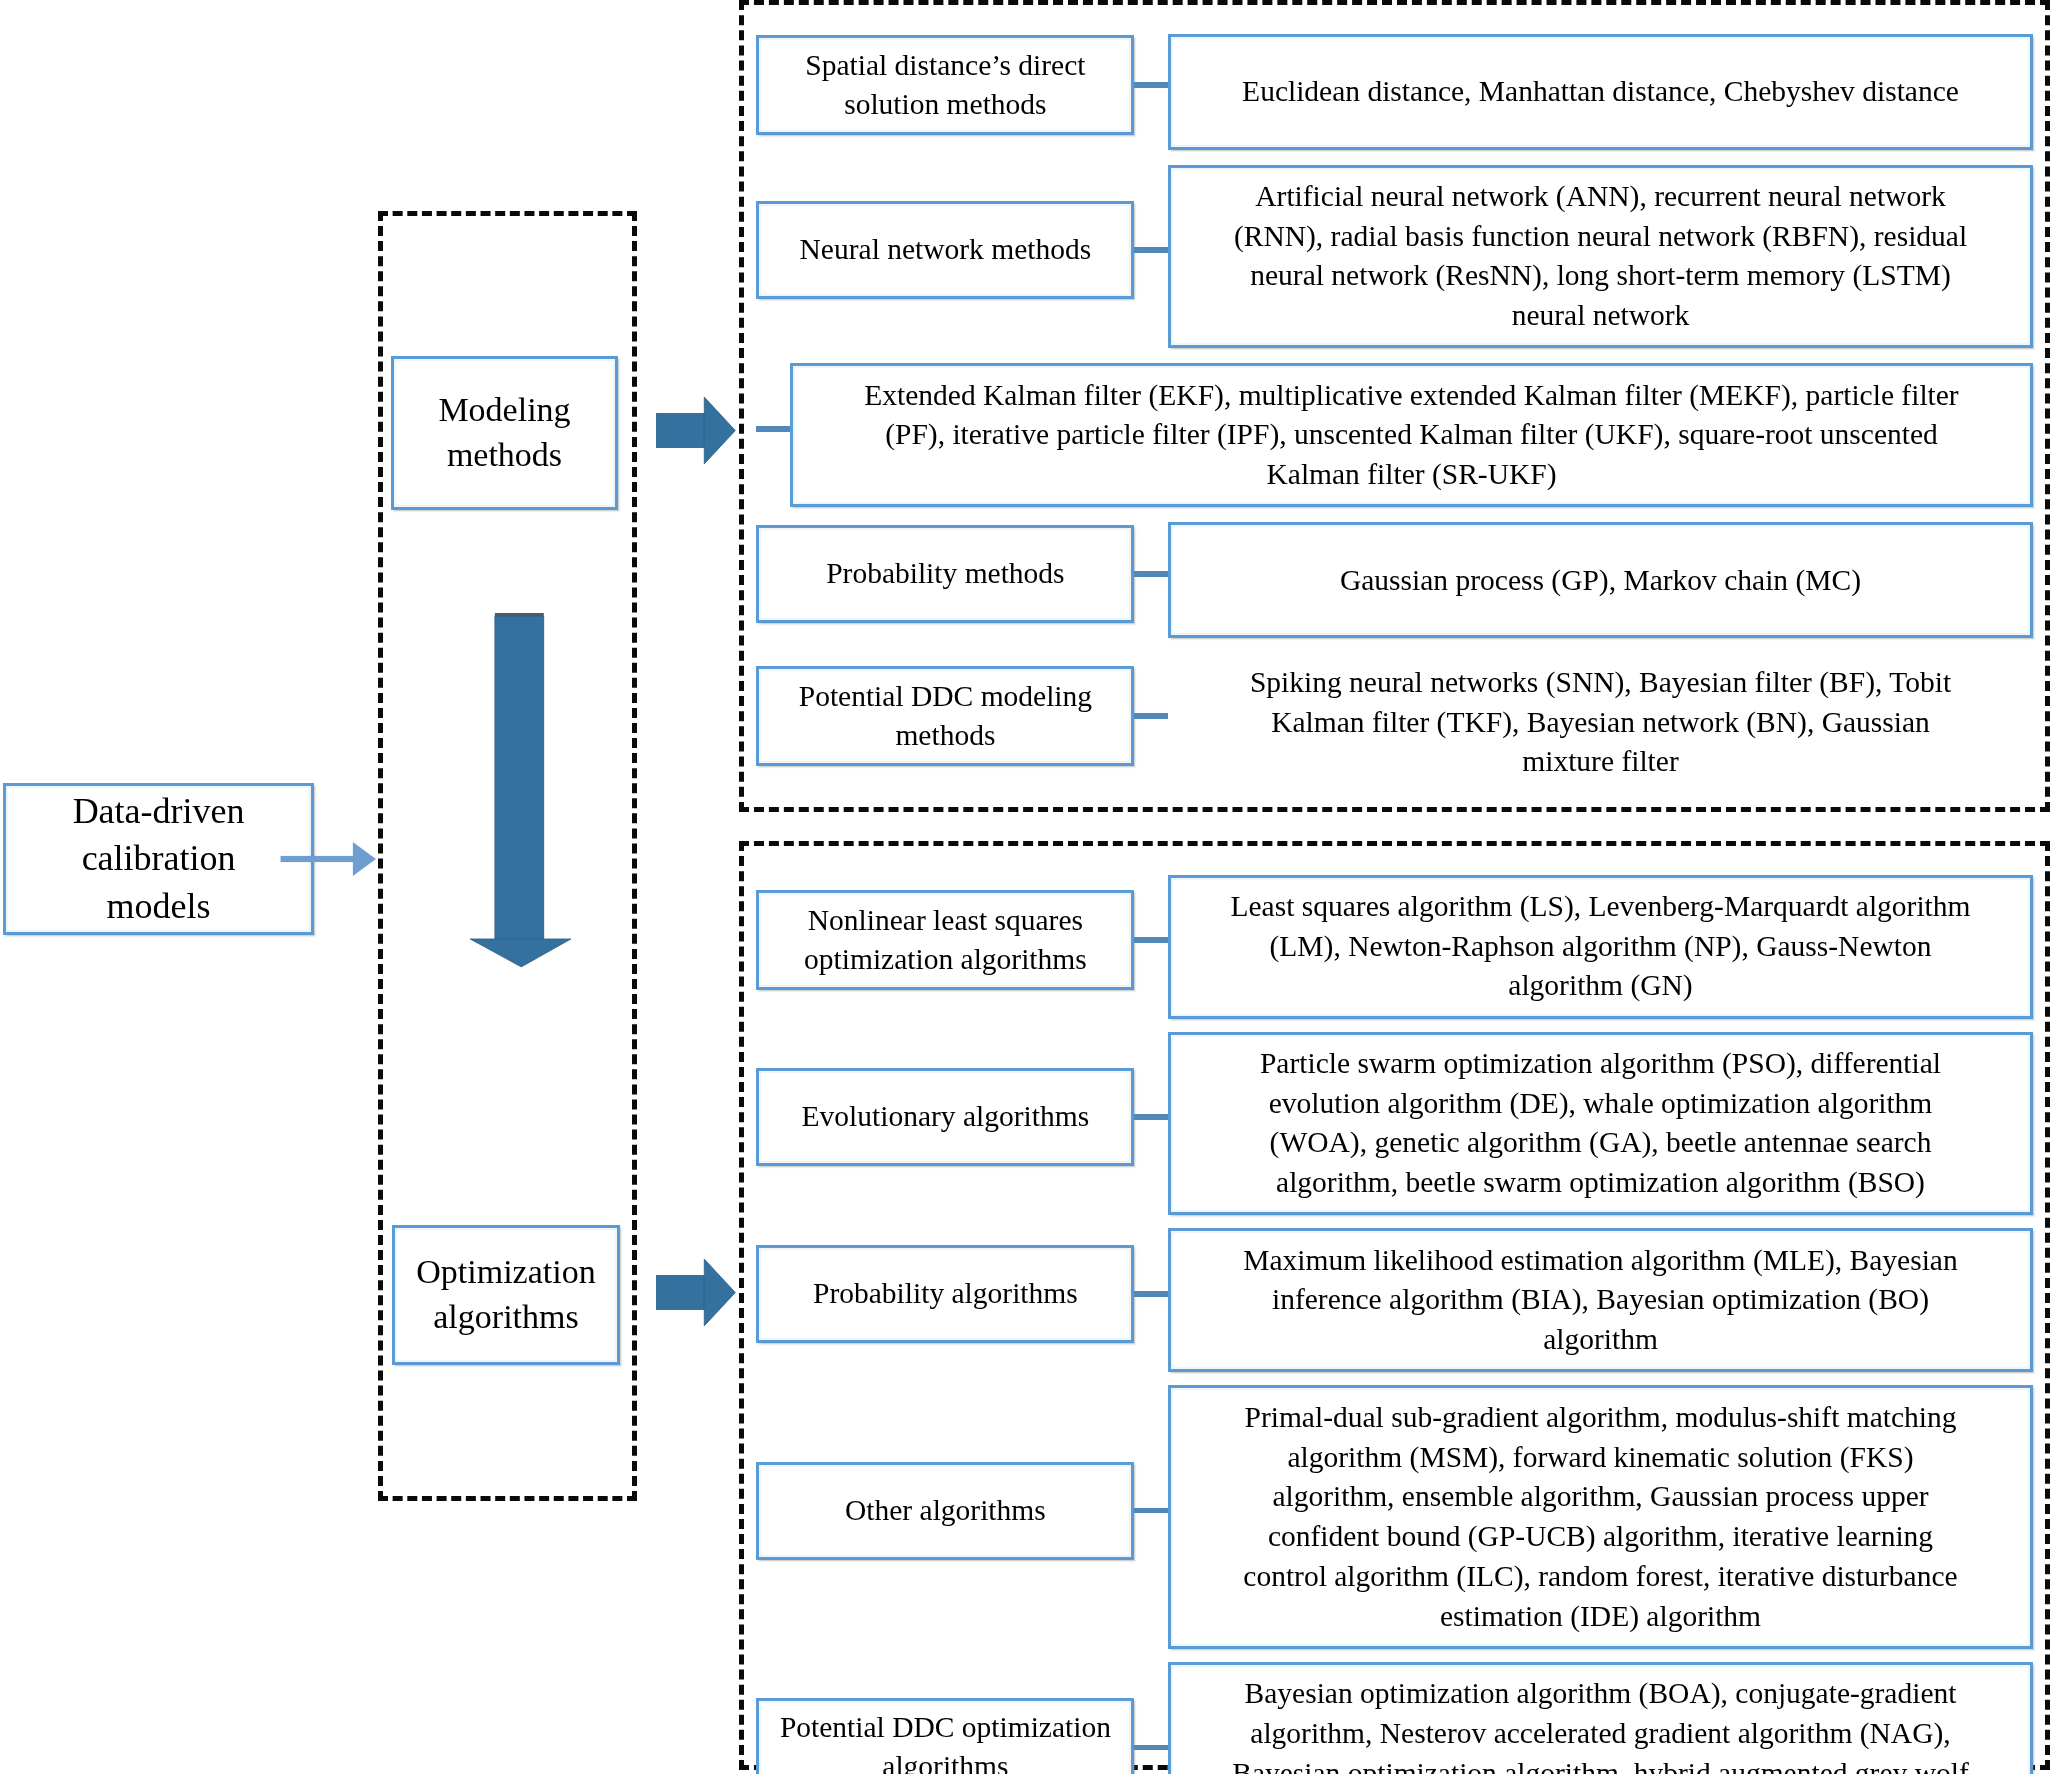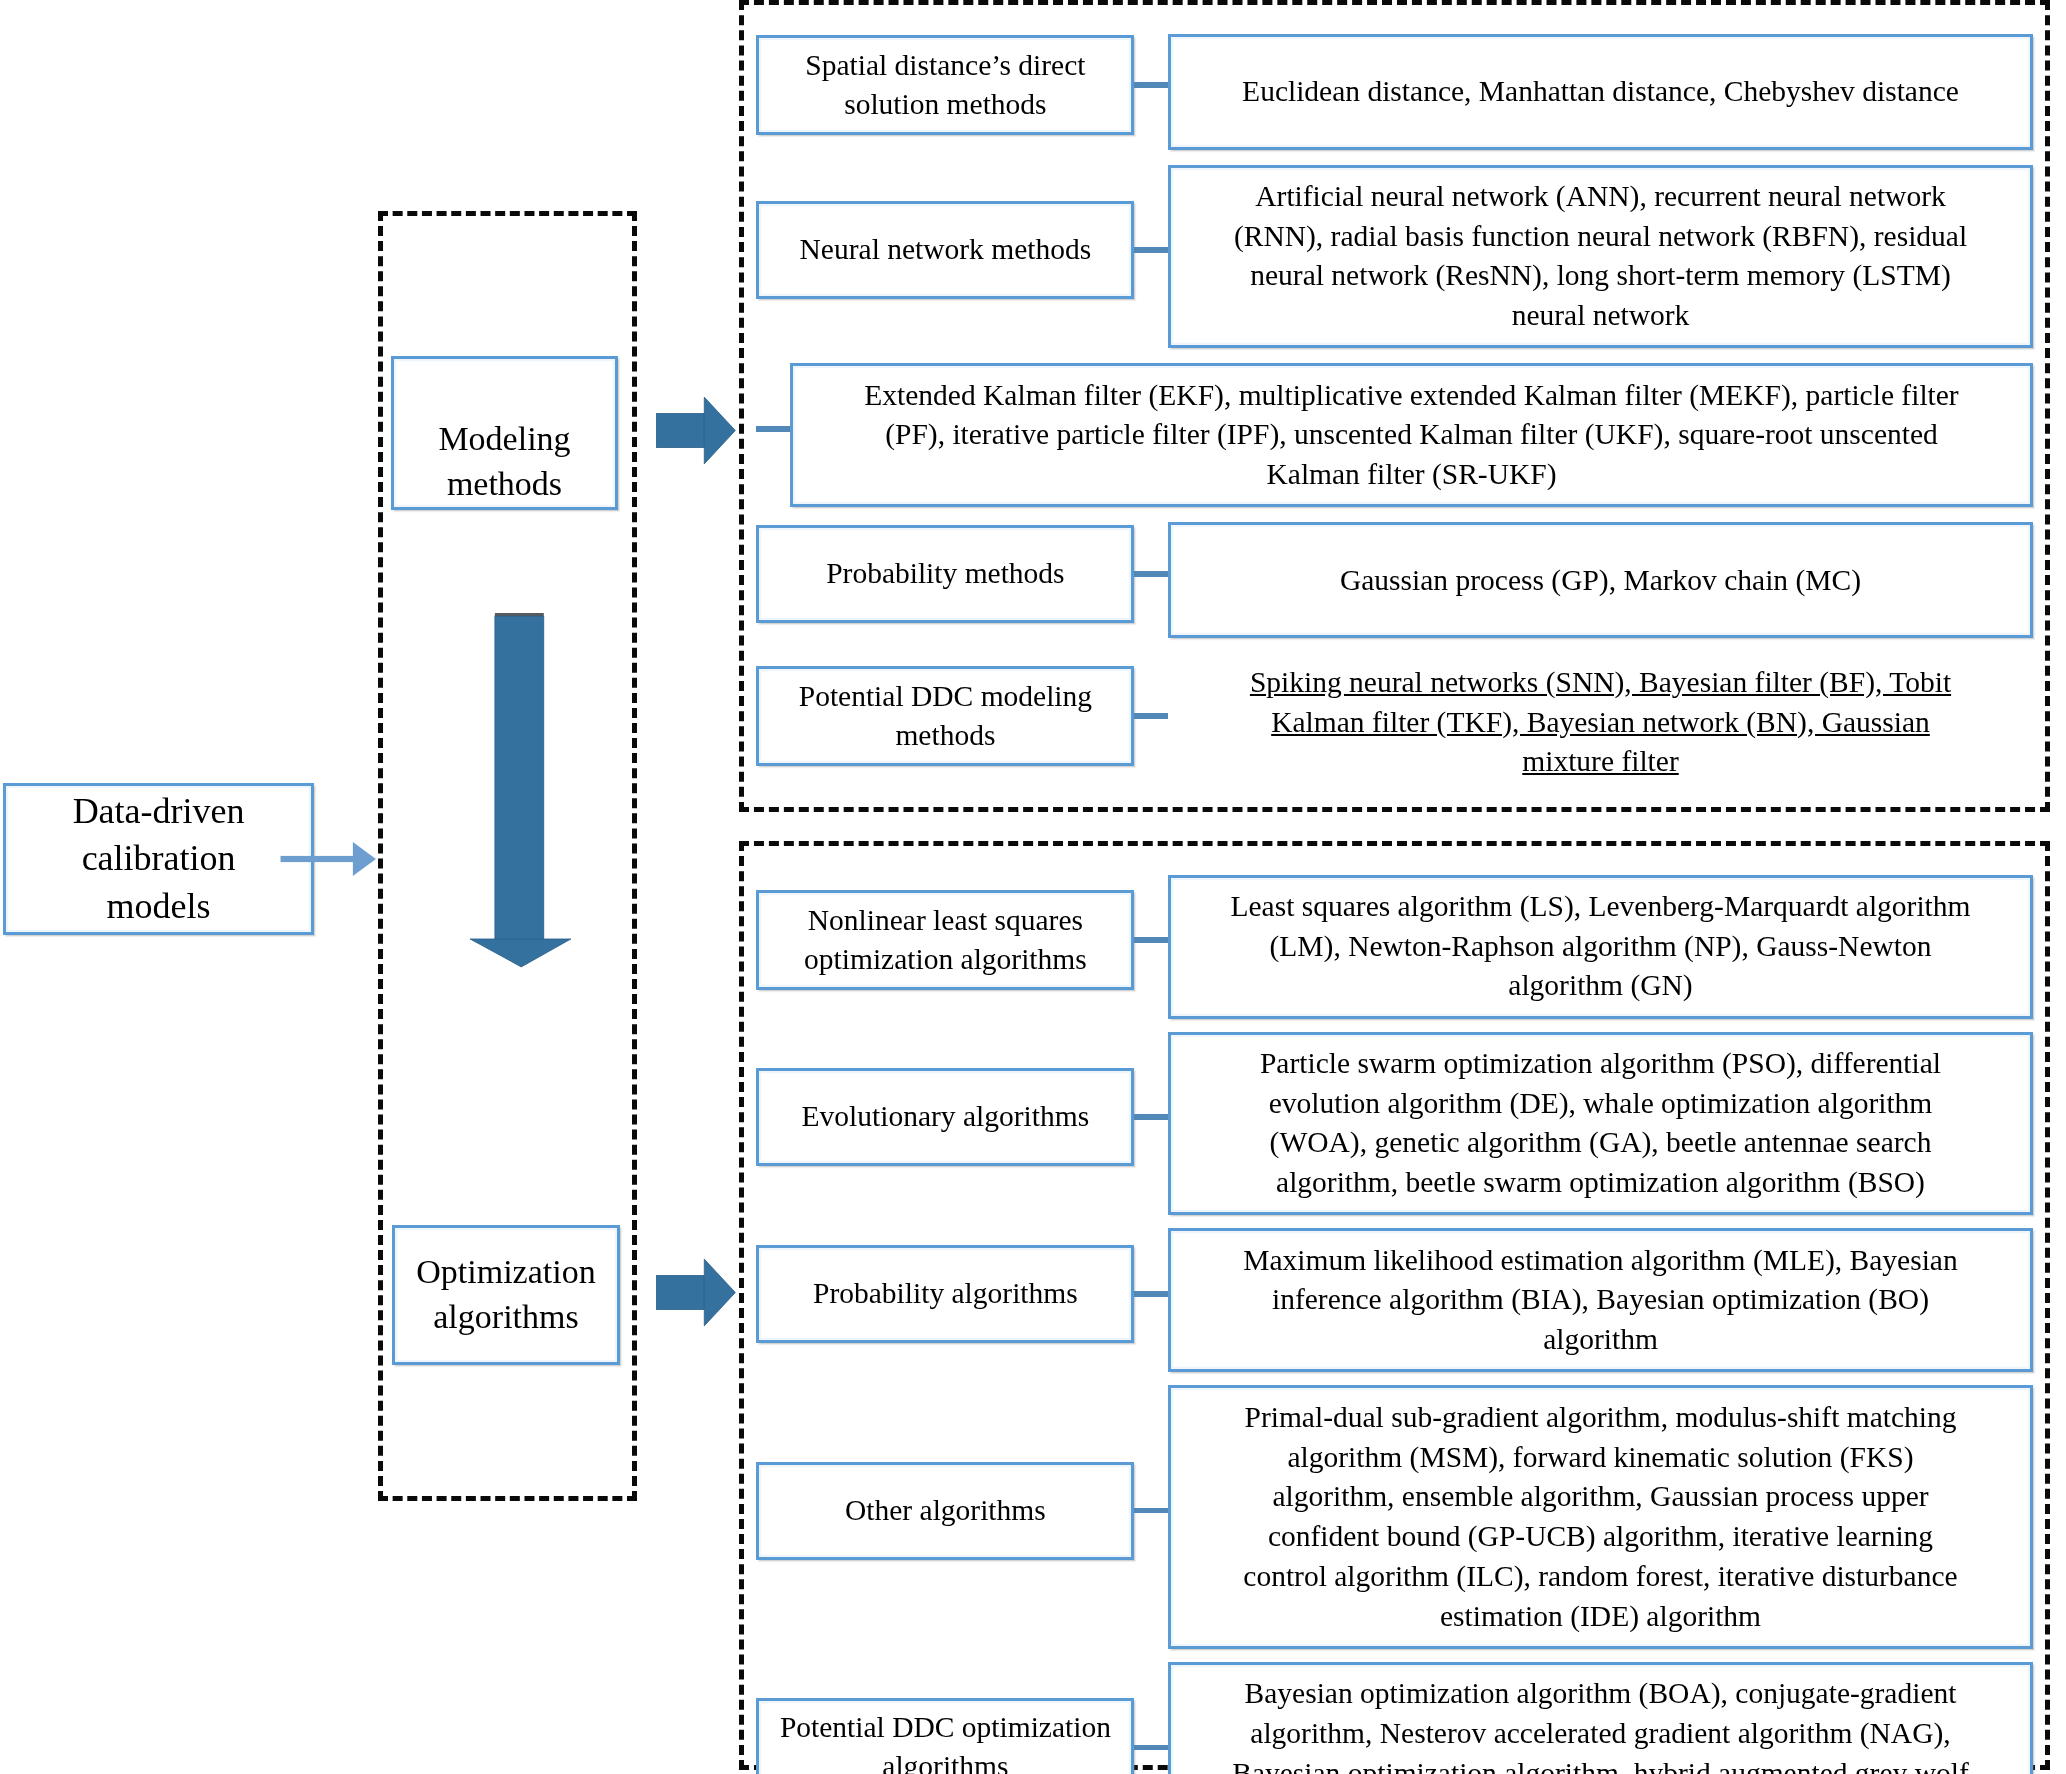--- a/index.html
+++ b/index.html
@@ -8,21 +8,21 @@
     font-family:"Liberation Serif","DejaVu Serif",serif;color:#000;overflow:hidden;
   }
   .blue-box{
     box-sizing:border-box;background:#ffffff;
     border:3.9px solid #5b9bd5;
     box-shadow:2.3px 2.3px 1.6px rgba(125,125,125,.35), inset 0 0 0 2.3px #eef6fc;
     display:flex;align-items:center;justify-content:center;text-align:center;
   }
   .root-box{position:absolute;left:3.1px;top:783px;width:311px;height:152px;font-size:36px;line-height:1.32;padding:0 22px;}
   .branch-box{position:absolute;font-size:34px;line-height:1.32;padding:0 15.5px;}
-  .modeling-box{left:391px;top:356px;width:227px;height:154px;align-items:flex-end;}
+  .modeling-box{left:391px;top:356px;width:227px;height:154px;}
   .optimization-box{left:392px;top:1225px;width:228px;height:140px;}
   .mid-dashed{position:absolute;left:378px;top:211px;width:259px;height:1290px;border:5.4px dashed #0a0a0a;box-sizing:border-box;}
   .group{
     position:absolute;left:739px;width:1311px;border:5.4px dashed #0a0a0a;box-sizing:border-box;
     display:flex;flex-direction:column;justify-content:space-between;padding:15.5px 12.4px;
   }
   .group-top{top:0;height:812px;}
   .group-bottom{top:841px;height:929px;align-items:center;}
   .row{display:flex;align-items:center;}
   .cat-box{flex:0 0 378px;min-height:98px;font-size:29.5px;line-height:1.32;padding:7.8px 17px;}
@@ -108,21 +108,21 @@
       <div class="blue-box content-box">
         <span>Gaussian process (GP), Markov chain (MC)</span>
       </div>
     </div>
 
     <div class="row">
       <div class="blue-box cat-box">
         <span>Potential DDC modeling methods</span>
       </div>
       <div class="conn"></div>
-      <div class="content-box no-border" style="display:flex;align-items:center;justify-content:center;text-align:center;box-sizing:border-box;text-decoration:underline;">
+      <div class="content-box no-border" style="display:flex;align-items:center;justify-content:center;text-align:center;box-sizing:border-box;">
         <span>Spiking neural networks (SNN), Bayesian filter (BF), Tobit Kalman filter (TKF), Bayesian network (BN), Gaussian mixture filter</span>
       </div>
     </div>
 
   </div>
 
   <div class="group group-bottom">
 
     <div class="row">
       <div class="blue-box cat-box">

